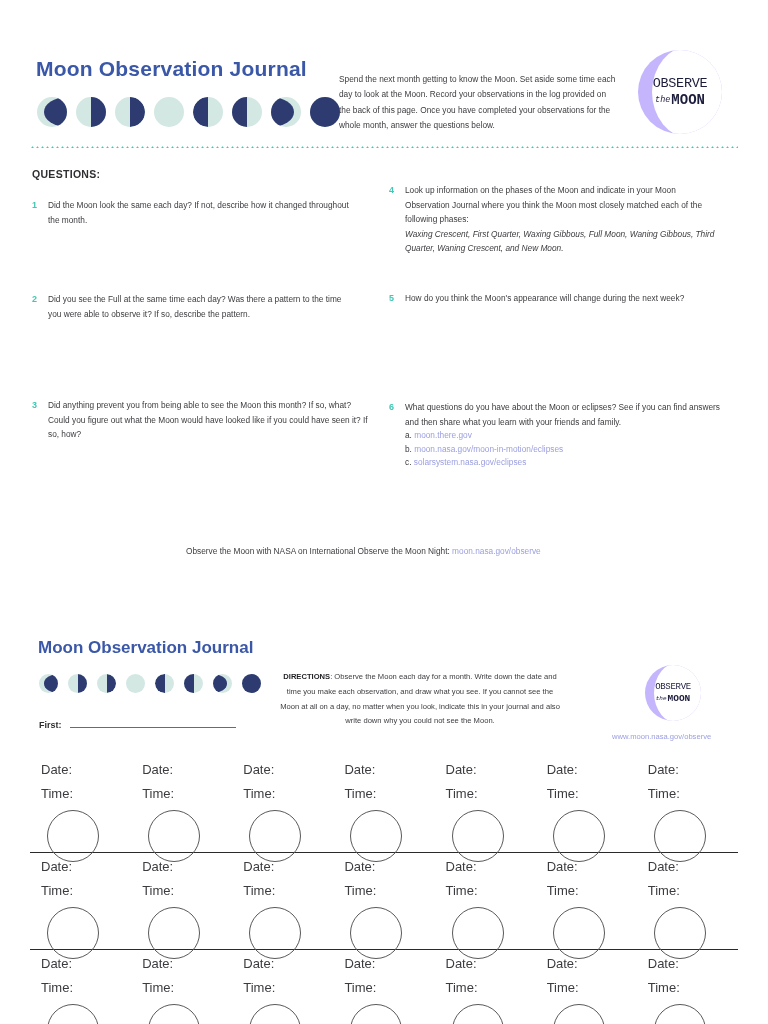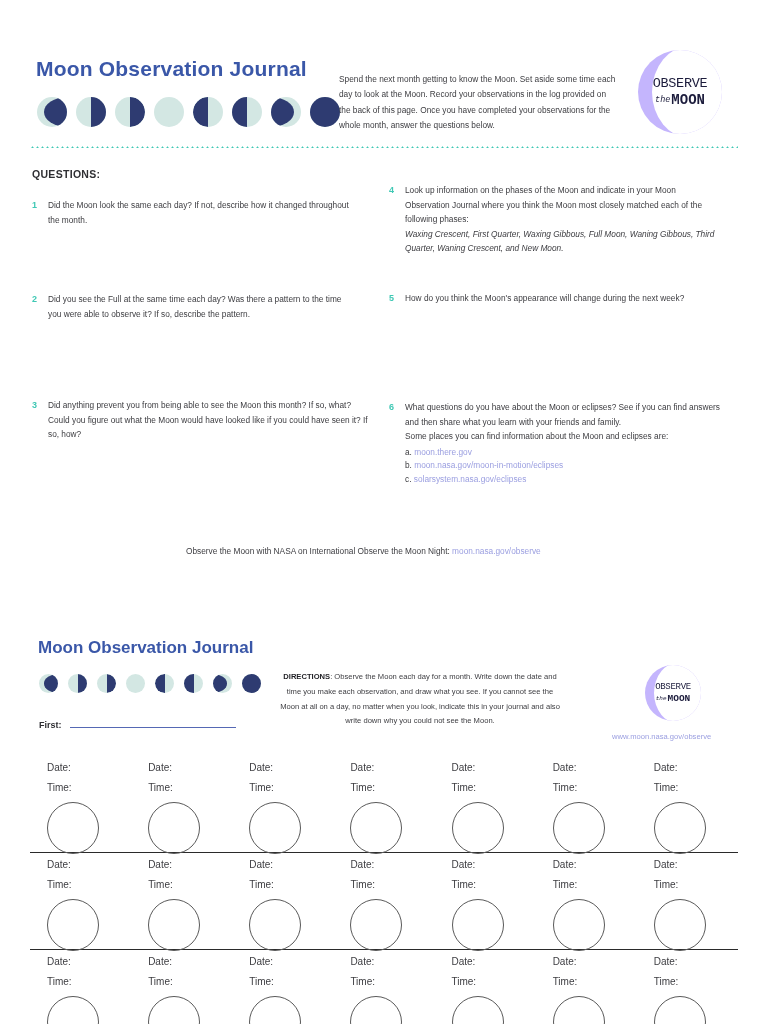--- a/index.html
+++ b/index.html
@@ -222,23 +222,23 @@
     height: 97px;
     border-bottom: 1.1px solid #2a2a2a;
   }
   .grow:first-child { border-top: none; }
   .gcell {
     width: 101.14px;
     position: relative;
     padding-top: 6px;
   }
   .gcell .lab {
-    font-size: 10px;
+    font-size: 13px;
     color: #3c3c40;
-    margin-left: 17px;
+    margin-left: 11px;
     margin-bottom: 9px;
   }
   .gcell .circ {
     width: 52px; height: 52px;
     border: 1px solid #5a5a5a;
     border-radius: 50%;
     margin-left: 17px;
   }
 </style>
 </head>
@@ -318,21 +318,20 @@
   <div class="q" style="left:389px; top:291px; width:336px;">
     <span class="num">5</span>
     <span class="body">How do you think the Moon's appearance will change during the next week?</span>
   </div>
 
   <div class="q" style="left:389px; top:400px; width:336px;">
     <span class="num">6</span>
     <span class="body">
       <span>What questions do you have about the Moon or eclipses? See if you can find answers and then share what you learn with your friends and family.</span>
       <span class="links">
-        <span class="ltitle" style="display:block">Some places you can find information about the Moon and eclipses are:</span>
         <span class="lrow" style="display:block">
           <span>a.</span>
           <span class="lnk">moon.there.gov</span>
         </span>
         <span class="lrow" style="display:block">
           <span>b.</span>
           <span class="lnk">moon.nasa.gov/moon-in-motion/eclipses</span>
         </span>
         <span class="lrow" style="display:block">
           <span>c.</span>

